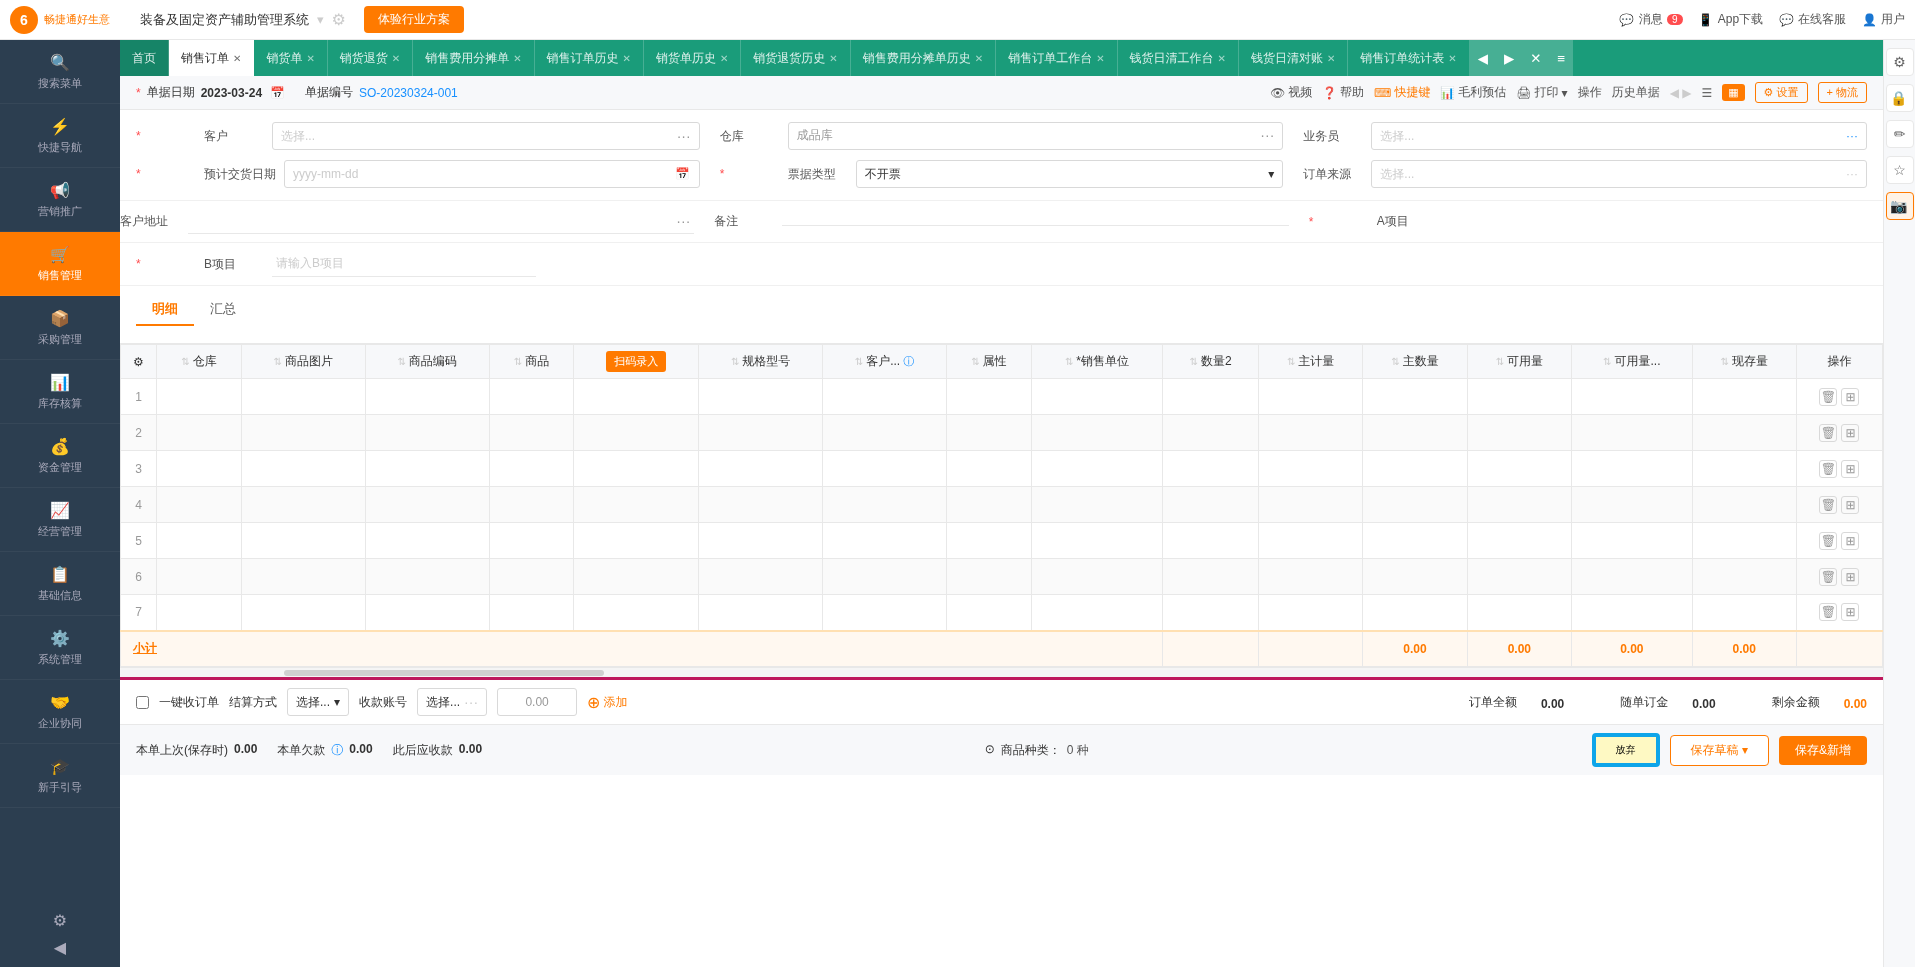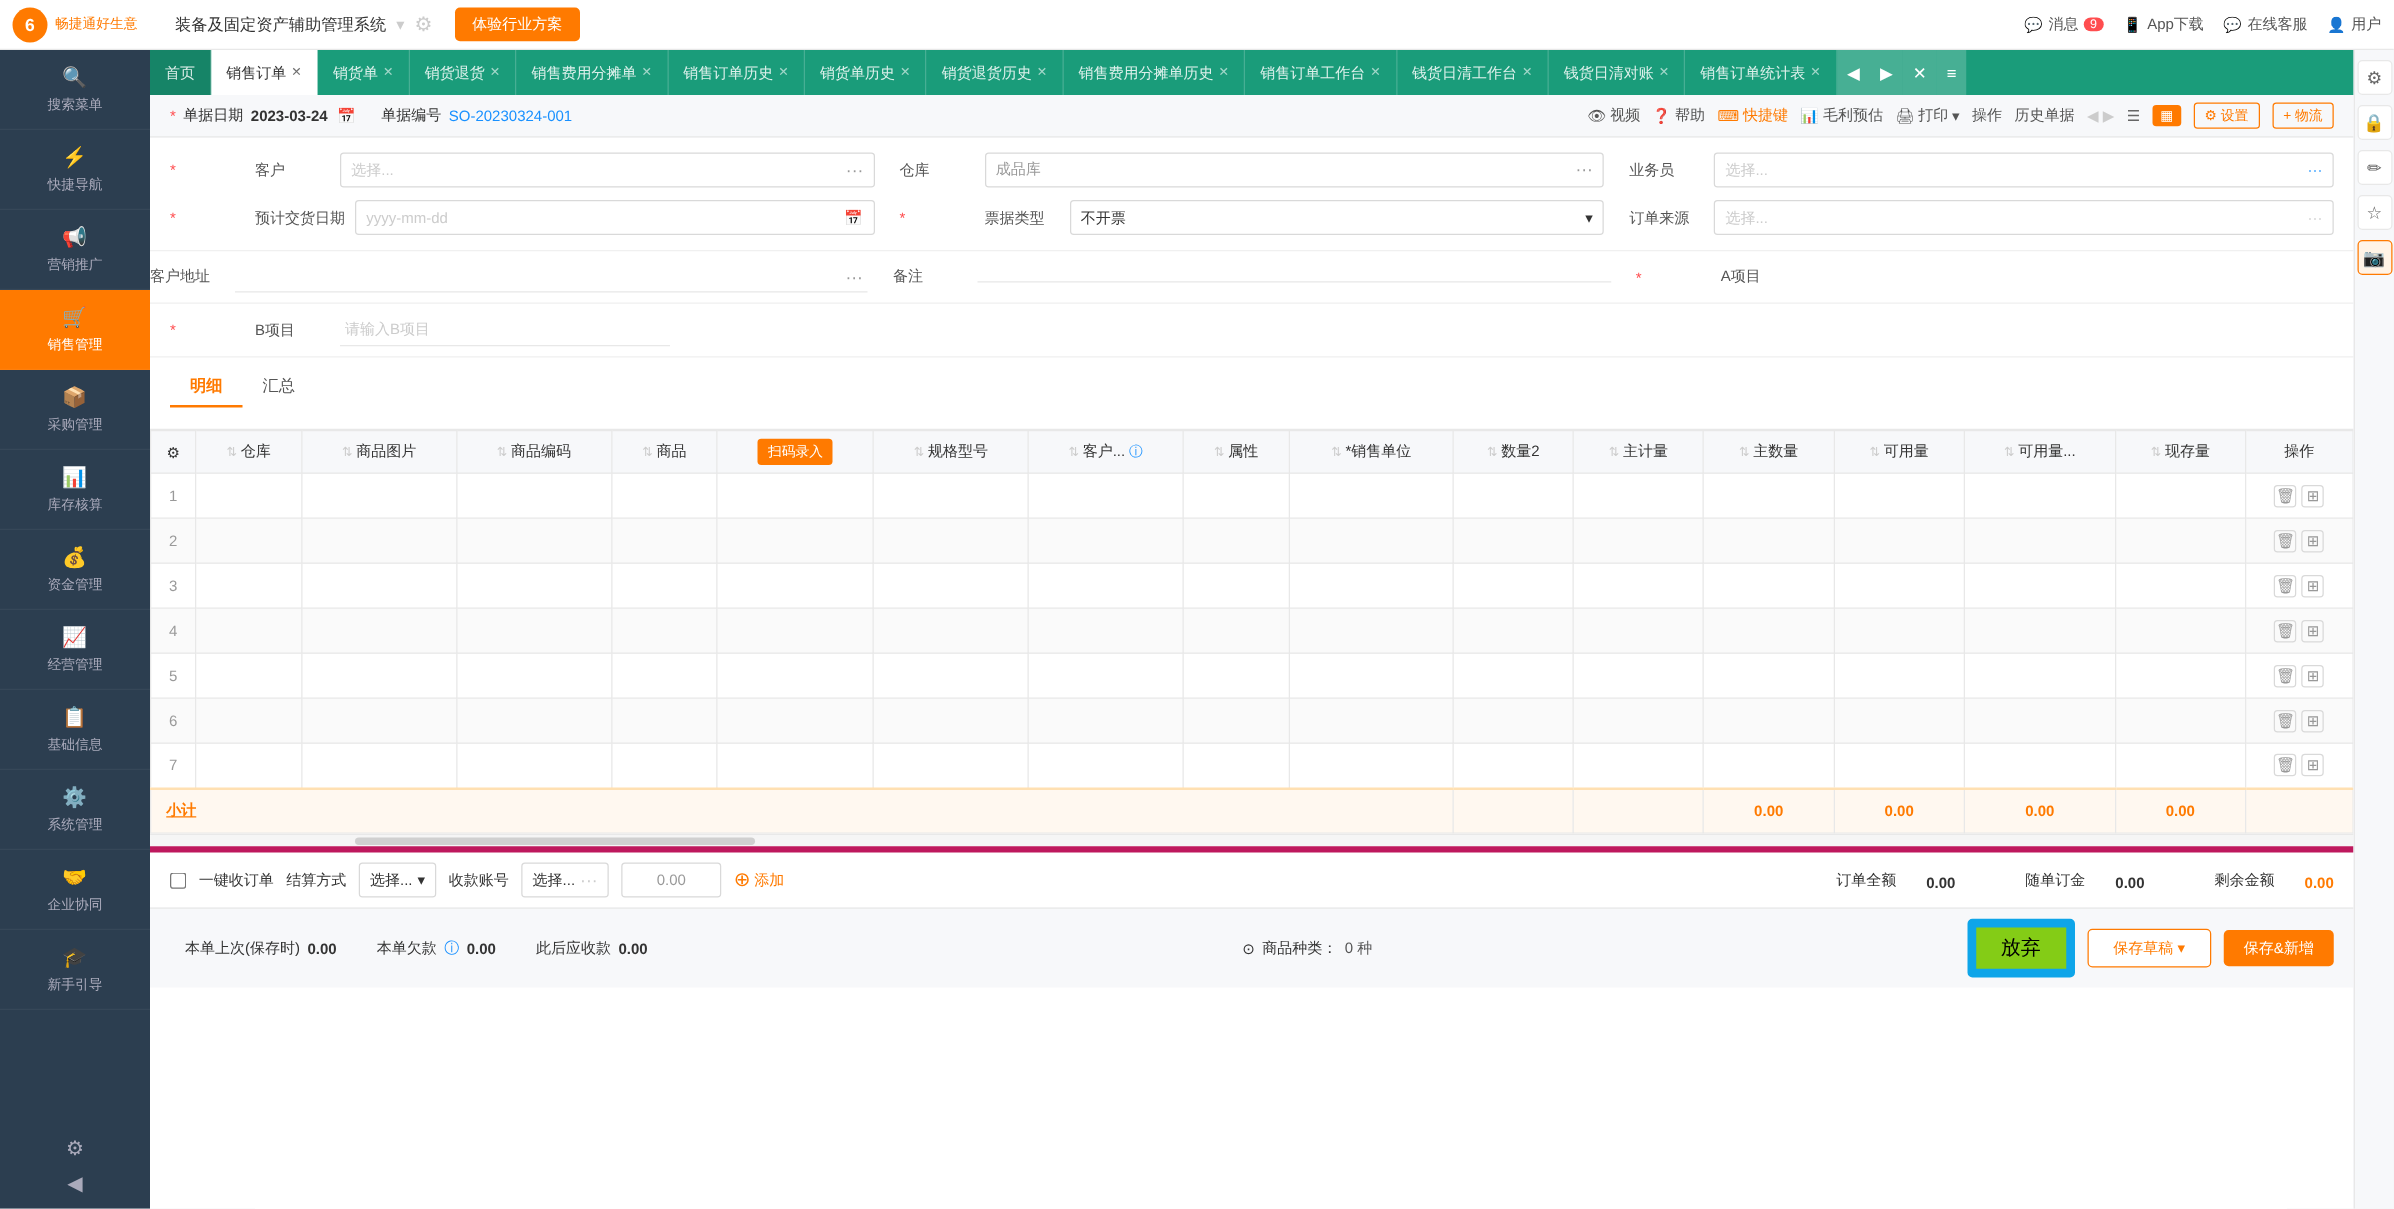--- a/index.html
+++ b/index.html
@@ -339,21 +339,21 @@
       width: 320px;
       height: 6px;
       background: #d0d0d0;
       border-radius: 3px;
       margin-left: 160px;
     }
     
     
     .bottom-bar {
       background: #fff;
-      border-top: 5px solid #be185d;
+      border-top: 3px solid #be185d;
       padding: 8px 16px;
       display: flex;
       align-items: center;
       gap: 10px;
       flex-shrink: 0;
     }
     .bottom-checkbox { cursor: pointer; }
     .bottom-select {
       border: 1px solid #d9d9d9;
       border-radius: 3px;
@@ -410,37 +410,35 @@
       border-top: 1px solid #e8e8e8;
       padding: 8px 16px;
       display: flex;
       align-items: center;
       gap: 20px;
       font-size: 12px;
       flex-shrink: 0;
     }
     .footer-field {
       display: flex;
-      align-items: center;
       gap: 6px;
-      margin-left: 12px;
     }
     .footer-actions {
       margin-left: auto;
       display: flex;
       align-items: center;
       gap: 10px;
     }
     .discard-btn {
-      border: 7px solid #0ea5e9;
-      background: #84cc16;
+      border: 4px solid #0ea5e9;
+      background: #fef9c3;
       padding: 6px 20px;
       border-radius: 4px;
       cursor: pointer;
-      font-size: 16px;
+      font-size: 10px;
     }
     .save-draft-btn {
       border: 1px solid #ff7a00;
       background: white;
       color: #ff7a00;
       padding: 6px 20px;
       border-radius: 4px;
       cursor: pointer;
       font-size: 12px;
     }

